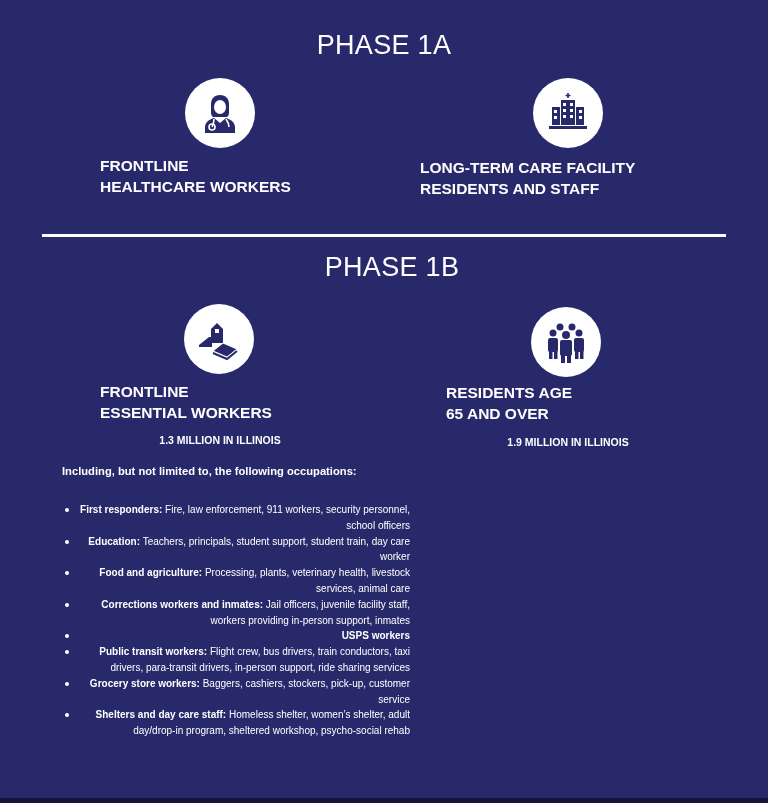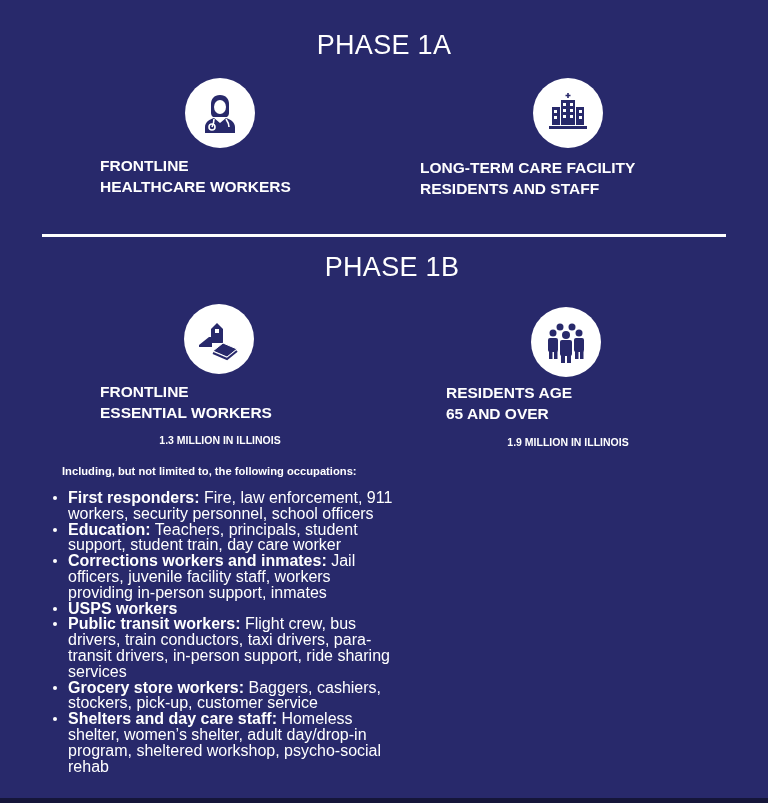--- a/index.html
+++ b/index.html
@@ -1,25 +1,25 @@
 <!DOCTYPE html>
 <html><head>
 <meta charset="utf-8">
 <style>
   html,body{margin:0;padding:0;}
   body{width:768px;height:803px;background:#28296b;position:relative;overflow:hidden;color:#fff;font-family:"Liberation Sans","DejaVu Sans",sans-serif;}
-  .abs{position:absolute;}
+  .abs{position:absolute;text-align:right;}
   .phase-title{left:0;width:768px;text-align:center;font-weight:normal;font-size:27px;letter-spacing:0.3px;}
   .icon-circle{width:70px;height:70px;border-radius:50%;background:#fff;display:flex;align-items:center;justify-content:center;}
   .icon-circle svg{width:48px;height:48px;}
   .group-title{text-align:left;font-weight:bold;font-size:15.5px;line-height:21px;}
   .group-sub{text-align:center;font-weight:bold;font-size:10.5px;}
   .divider{left:42px;top:234px;width:684px;height:3px;background:#fff;}
   .intro{left:62px;top:465px;font-weight:bold;font-size:11.2px;}
-  ul.occ{left:44px;top:486px;width:350px;margin:4px;padding:0;list-style:none;font-size:16px;line-height:15.8px;}
+  ul.occ{left:44px;top:486px;width:350px;margin:16px;padding:0;list-style:none;font-size:10px;line-height:15.8px;}
   ul.occ li{position:relative;padding-left:20px;}
   ul.occ li::before{content:"";position:absolute;left:5px;top:6px;width:4px;height:4px;border-radius:50%;background:#fff;}
   .bottom-bar{left:0;top:798px;width:768px;height:5px;background:#15163a;}
 </style>
 </head>
 <body>
 
 <div class="abs phase-title" style="top:30px;">PHASE 1A</div>
 
 <div class="abs icon-circle" style="left:185px;top:78px;">
@@ -104,20 +104,21 @@
   <div>RESIDENTS AGE</div>
   <div>65 AND OVER</div>
 </div>
 <div class="abs group-sub" style="left:446px;top:436px;width:244px;">1.9 MILLION IN ILLINOIS</div>
 
 <div class="abs intro">Including, but not limited to, the following occupations:</div>
 
 <ul class="abs occ">
   <li><b>First responders:</b><span> Fire, law enforcement, 911 workers, security personnel, school officers</span></li>
   <li><b>Education:</b><span> Teachers, principals, student support, student train, day care worker</span></li>
+  <li><b>Food and agriculture:</b><span> Processing, plants, veterinary health, livestock services, animal care</span></li>
   <li><b>Corrections workers and inmates:</b><span> Jail officers, juvenile facility staff, workers providing in-person support, inmates</span></li>
   <li><b>USPS workers</b><span></span></li>
   <li><b>Public transit workers:</b><span> Flight crew, bus drivers, train conductors, taxi drivers, para-transit drivers, in-person support, ride sharing services</span></li>
   <li><b>Grocery store workers:</b><span> Baggers, cashiers, stockers, pick-up, customer service</span></li>
   <li><b>Shelters and day care staff:</b><span> Homeless shelter, women’s shelter, adult day/drop-in program, sheltered workshop, psycho-social rehab</span></li>
 </ul>
 
 <div class="abs bottom-bar"></div>
 
 </body></html>

